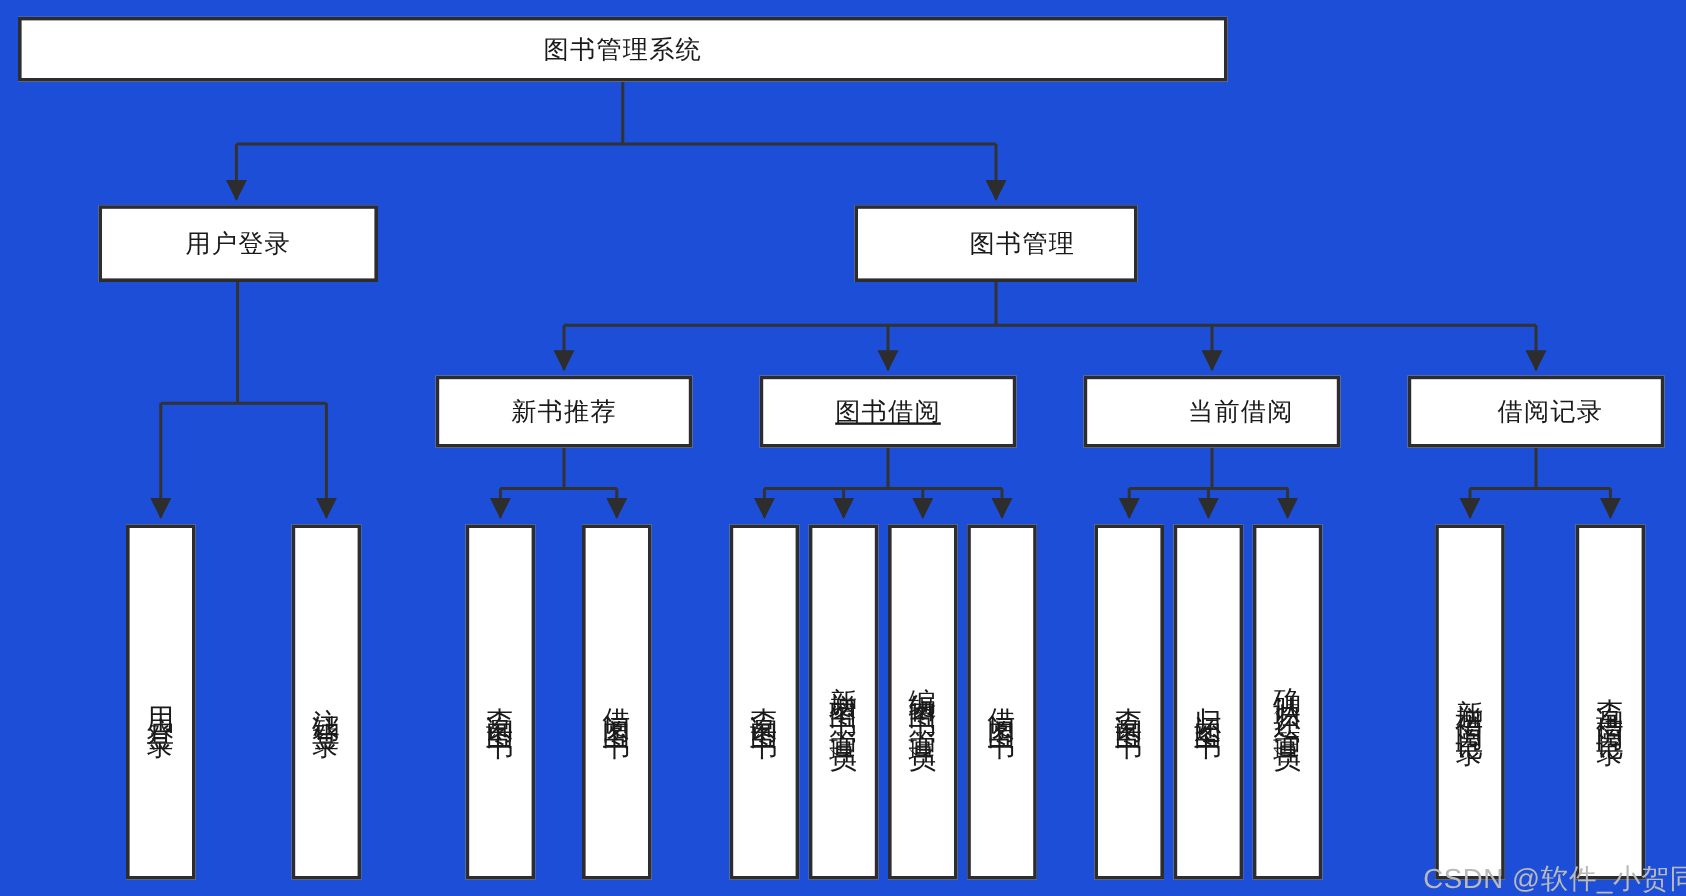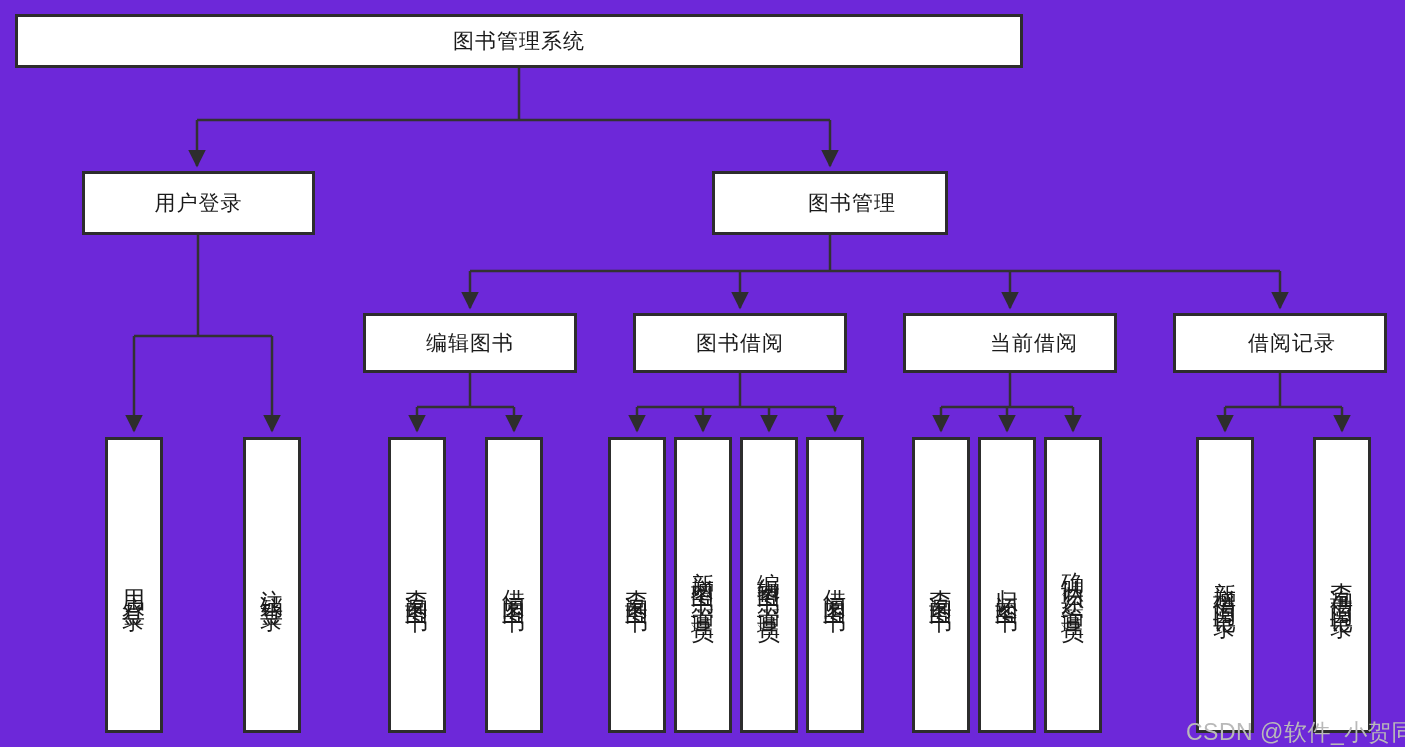--- a/index.html
+++ b/index.html
@@ -5,21 +5,21 @@
   html, body {
     margin: 0;
     padding: 0;
     background: #ffffff;
     font-family: "Liberation Sans", "DejaVu Sans", sans-serif;
   }
   #stage {
     position: relative;
     width: 1405px;
     height: 747px;
-    background: #6d28d9;
+    background: #1d4ed8;
     overflow: hidden;
   }
   #connectors {
     position: absolute;
     left: 0; top: 0;
     width: 1405px;
     height: 747px;
     pointer-events: none;
   }
   .node {
@@ -111,22 +111,22 @@
       <path d="M1225 407 V431" marker-end="url(#arrowhead)"></path>
       <path d="M1342 407 V431" marker-end="url(#arrowhead)"></path>
     </g>
   </svg>
 
   <div class="node hnode" style="left:15px; top:14px; width:1008px; height:54px;">图书管理系统</div>
 
   <div class="node hnode" style="left:82px; top:171px; width:233px; height:64px;">用户登录</div>
   <div class="node hnode" style="left:712px; top:171px; width:236px; height:64px;padding-left:44px;">图书管理</div>
 
-  <div class="node hnode" style="left:363px; top:313px; width:214px; height:60px;">编辑图书</div>
-  <div class="node hnode" style="left:633px; top:313px; width:214px; height:60px;">图书借阅</div>
+  <div class="node hnode" style="left:363px; top:313px; width:214px; height:60px;">新书推荐</div>
+  <div class="node hnode" style="left:633px; top:313px; width:214px; height:60px;text-decoration:underline;">图书借阅</div>
   <div class="node hnode" style="left:903px; top:313px; width:214px; height:60px;padding-left:48px;">当前借阅</div>
   <div class="node hnode" style="left:1173px; top:313px; width:214px; height:60px;padding-left:24px;">借阅记录</div>
 
   <div class="node vnode" style="left:105px;">用户登录</div>
   <div class="node vnode" style="left:243px;">注销登录</div>
   <div class="node vnode" style="left:388px;">查询图书</div>
   <div class="node vnode" style="left:485px;">借阅图书</div>
   <div class="node vnode" style="left:608px;">查询图书</div>
   <div class="node vnode" style="left:674px;">新增图书（管理员）</div>
   <div class="node vnode" style="left:740px;">编辑图书（管理员）</div>

